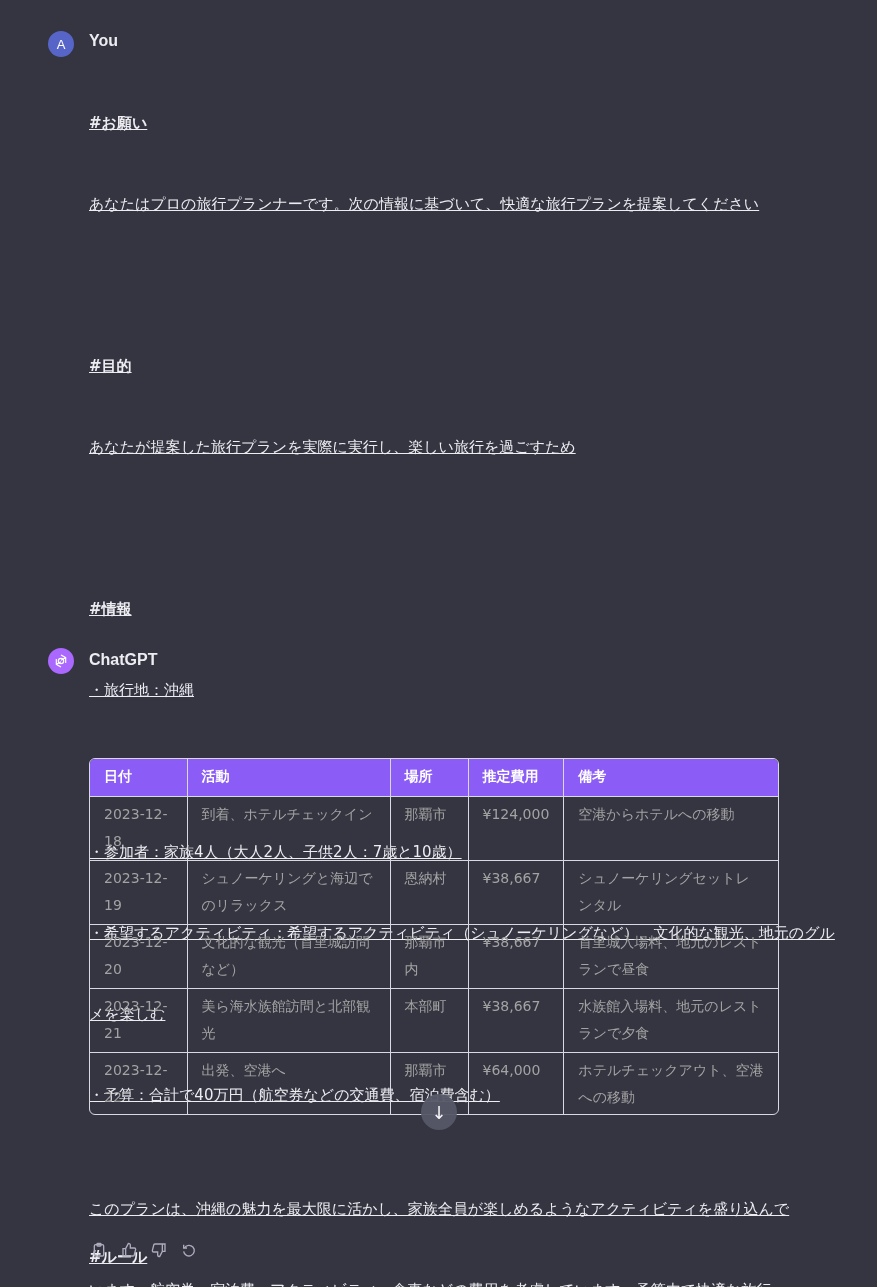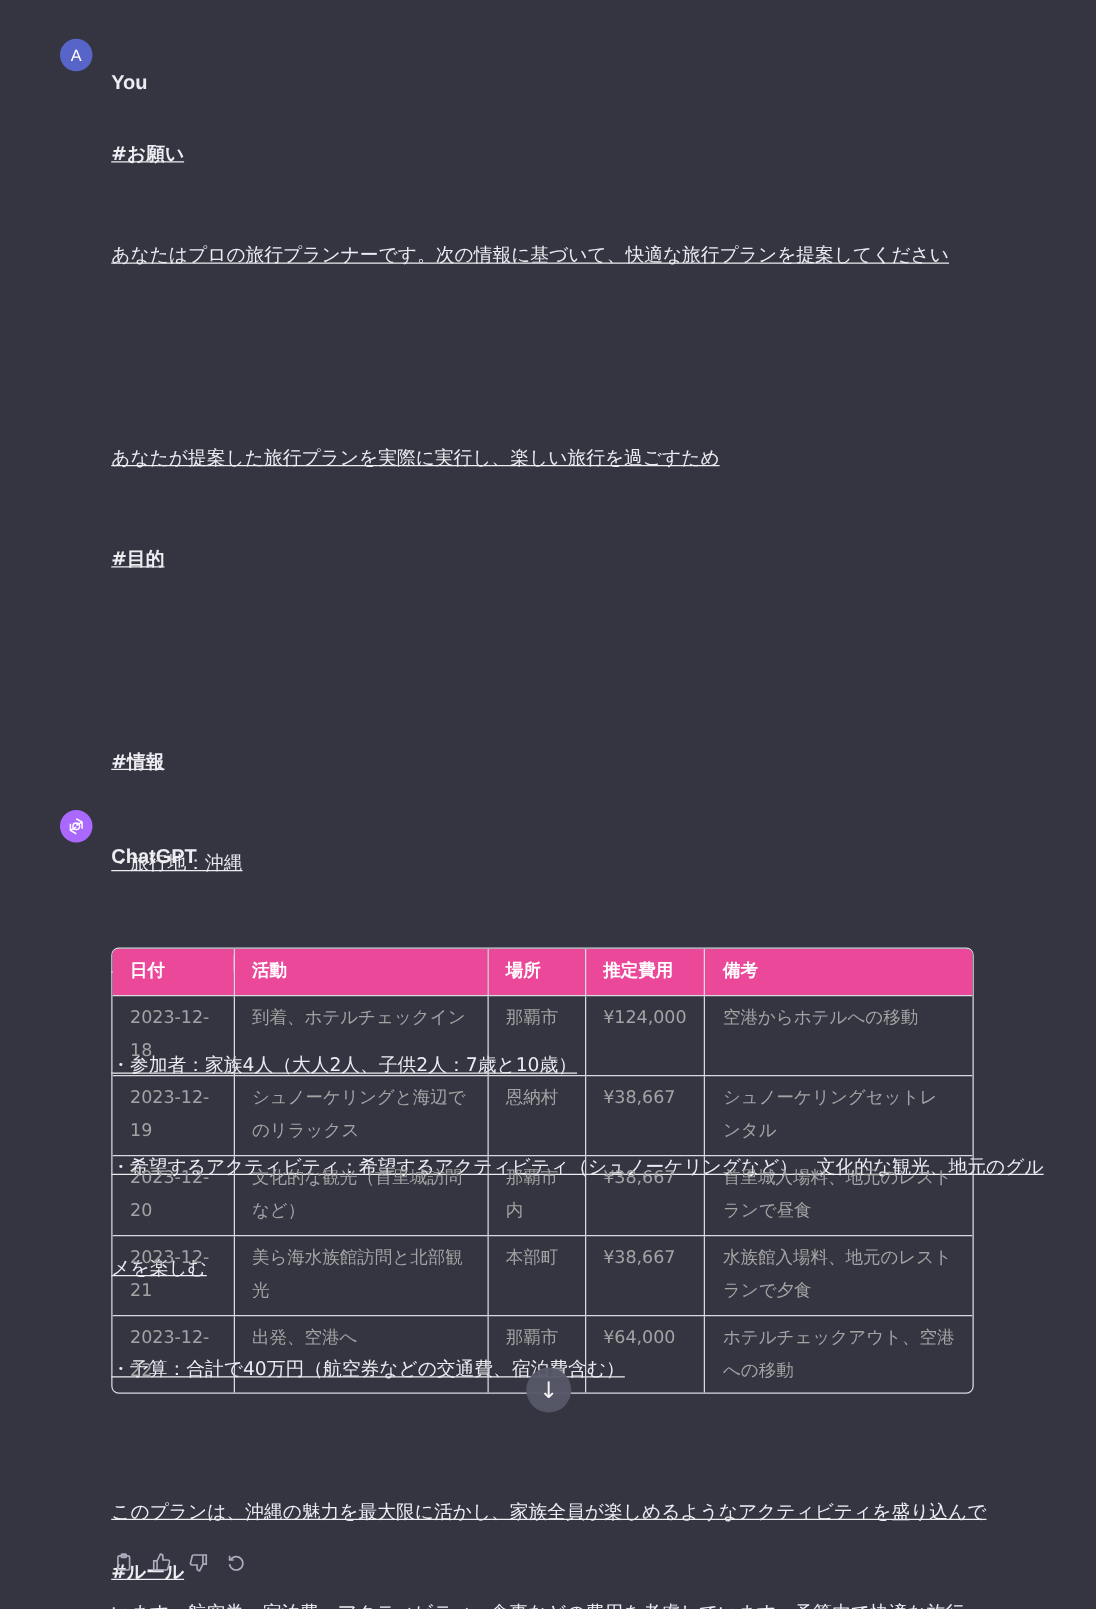--- a/index.html
+++ b/index.html
@@ -13,34 +13,34 @@
     .msg { position: absolute; left: 0; width: 877px; }
     .avatar {
       position: absolute; left: 48px; width: 26px; height: 26px; border-radius: 50%;
       display: flex; align-items: center; justify-content: center;
       color: #fff; font-size: 13px;
     }
     .avatar.user { background: #5865c8; top: 31px; font-family: "Liberation Sans", sans-serif; }
     .avatar.gpt { background: #ab68ff; top: 648px; }
     .author {
       position: absolute; left: 89px; font-weight: bold; font-size: 16px;
-      font-family: "Liberation Sans", sans-serif; color: #ececf1; margin-top: 26px;
+      font-family: "Liberation Sans", sans-serif; color: #ececf1;
     }
     .body-text {
       position: absolute; left: 89px; width: 690px;
       font-size: 15px; line-height: 27px; color: #ececf1; white-space: pre-wrap;
     }
     .line { height: 27px; white-space: nowrap; text-decoration: underline; }
     .table-wrap {
       position: absolute; left: 89px; top: 758px; width: 690px; height: 357px;
       border: 1px solid #d9d9e3; border-radius: 6px; overflow: hidden;
     }
     table { border-collapse: collapse; width: 100%; font-size: 14px; }
     th {
-      background: #ec4899; text-align: left; font-weight: bold;
+      background: #8b5cf6; text-align: left; font-weight: bold;
       padding: 0 14px; height: 37px; border-right: 1px solid #d9d9e3; border-bottom: 1px solid #d9d9e3;
       color: #fff;
     }
     td {
       padding: 4px 14px 0 14px; vertical-align: top; line-height: 27px; height: 64px;
       border-right: 1px solid #d9d9e3; border-bottom: 1px solid #d9d9e3; color: #a3a3a3;
     }
     th:last-child, td:last-child { border-right: none; }
     tr:last-child td { border-bottom: none; }
     .scroll-btn {
@@ -54,22 +54,22 @@
 </head>
 <body>
 
 <div class="msg">
   <div class="avatar user">A</div>
   <div class="author" style="top:32px">You</div>
   <div class="body-text" style="top:56px">
     <div class="line" style="font-weight:bold">#お願い</div>
     <div class="line">あなたはプロの旅行プランナーです。次の情報に基づいて、快適な旅行プランを提案してください</div>
     <div class="line"></div>
+    <div class="line" style="font-weight:bold">#目的</div>
     <div class="line">あなたが提案した旅行プランを実際に実行し、楽しい旅行を過ごすため</div>
-    <div class="line" style="font-weight:bold">#目的</div>
     <div class="line"></div>
     <div class="line" style="font-weight:bold">#情報</div>
     <div class="line">・旅行地：沖縄</div>
     <div class="line">・期間：5日間</div>
     <div class="line">・参加者：家族4人（大人2人、子供2人：7歳と10歳）</div>
     <div class="line">・希望するアクティビティ：希望するアクティビティ（シュノーケリングなど）、文化的な観光、地元のグル</div>
     <div class="line">メを楽しむ</div>
     <div class="line">・予算：合計で40万円（航空券などの交通費、宿泊費含む）</div>
     <div class="line"></div>
     <div class="line" style="font-weight:bold">#ルール</div>

